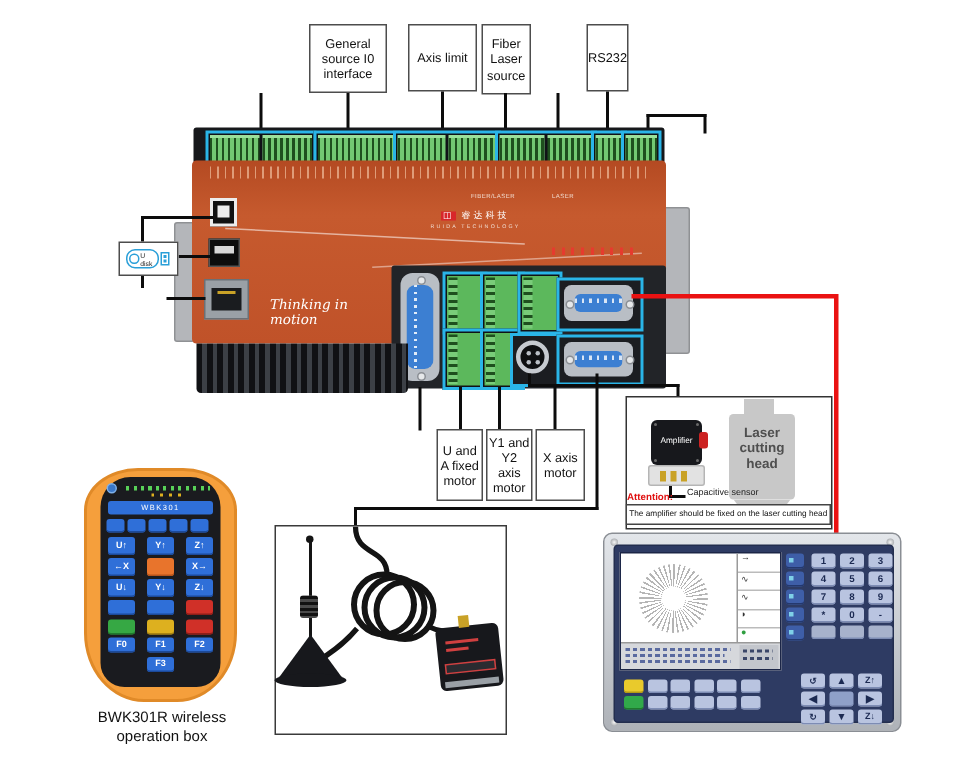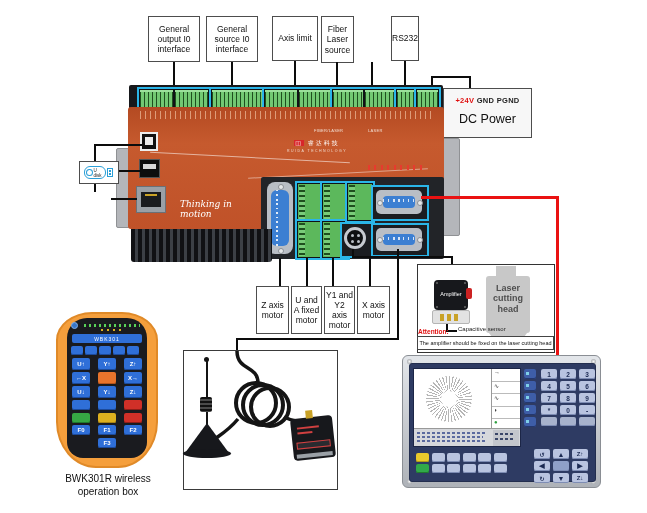--- a/index.html
+++ b/index.html
@@ -31,23 +31,20 @@
         display:flex;align-items:center;justify-content:center;font-size:6px;font-weight:bold;color:#fff}
   .pbtn{position:absolute;width:12px;height:9.5px;background:#3e5ea8;border-radius:2px;box-shadow:inset 0 -1px 0 #24386e}
   .pbtn::before{content:"";position:absolute;left:2px;top:3px;width:3px;height:3px;background:#7fd0e8}
   .dash{position:absolute;height:2px;background:repeating-linear-gradient(90deg,#5a6aa0 0 3px,transparent 3px 5px)}
 </style>
 </head>
 <body>
 
 <div id="stage">
 
-  <div class="lblbox" style="left:148px;top:16px;width:52px;height:46px">
-      <span>General output I0 interface</span>
-    </div>
   <div class="lblbox" style="left:206px;top:16px;width:52px;height:46px">
       <span>General source I0 interface</span>
     </div>
   <div class="lblbox" style="left:321px;top:16px;width:33px;height:47px">
       <span>Fiber Laser source</span>
     </div>
   <div class="lblbox" style="left:272px;top:16px;width:46px;height:45px">
       <span>Axis limit</span>
     </div>
   <div class="lblbox" style="left:391px;top:16px;width:28px;height:45px">
@@ -57,28 +54,20 @@
   <div class="wire" style="left:173px;top:62px;width:2px;height:31px"></div>
   <div class="wire" style="left:231px;top:62px;width:2px;height:31px"></div>
   <div class="wire" style="left:294px;top:61px;width:2px;height:32px"></div>
   <div class="wire" style="left:336px;top:62px;width:2px;height:31px"></div>
   <div class="wire" style="left:371px;top:62px;width:2px;height:31px"></div>
   <div class="wire" style="left:404px;top:61px;width:2px;height:32px"></div>
 
   <div class="wire" style="left:431px;top:76px;width:2px;height:18px"></div>
   <div class="wire" style="left:431px;top:76px;width:40px;height:2px"></div>
   <div class="wire" style="left:469px;top:76px;width:2px;height:13px"></div>
-  <div class="abs" style="left:443px;top:88px;width:89px;height:50px;border:1.5px solid #4d4d4d;background:#f7f7f7;text-align:center">
-    <div style="margin-top:7px;font-size:7.5px;font-weight:bold;letter-spacing:.3px">
-      <span style="color:#e01010">+24V</span>
-      <span style="color:#222">GND</span>
-      <span style="color:#222">PGND</span>
-    </div>
-    <div style="margin-top:7px;font-size:12.5px;color:#111">DC Power</div>
-  </div>
 
   <div class="abs" style="left:116px;top:148px;width:14px;height:80px;background:#b4b6ba;border:1px solid #8f9194;border-radius:2px"></div>
   <div class="abs" style="left:442px;top:138px;width:18px;height:98px;background:#b4b6ba;border:1px solid #8f9194;border-radius:2px"></div>
 
   <div class="abs" style="left:129px;top:85px;width:314px;height:24px;background:#17181b;border-radius:2px"></div>
   <div class="tgrp" style="left:137px;top:87px;width:68px;height:19px">
       <div class="tblk"></div>
       <div class="tblk"></div>
     </div>
   <div class="tgrp" style="left:209px;top:87px;width:52px;height:19px">
@@ -196,23 +185,20 @@
       </div>
     </div>
   </div>
 
 
   <div class="wire" style="left:279px;top:258px;width:2px;height:29px"></div>
   <div class="wire" style="left:306px;top:258px;width:2px;height:29px"></div>
   <div class="wire" style="left:332px;top:258px;width:2px;height:29px"></div>
   <div class="wire" style="left:369px;top:258px;width:2px;height:29px"></div>
 
-  <div class="lblbox" style="left:256px;top:286px;width:33px;height:48px">
-      <span>Z axis motor</span>
-    </div>
   <div class="lblbox" style="left:291px;top:286px;width:31px;height:48px">
       <span>U and A fixed motor</span>
     </div>
   <div class="lblbox" style="left:324px;top:286px;width:31px;height:48px">
       <span>Y1 and Y2 axis motor</span>
     </div>
   <div class="lblbox" style="left:357px;top:286px;width:33px;height:48px">
       <span>X axis motor</span>
     </div>
 

